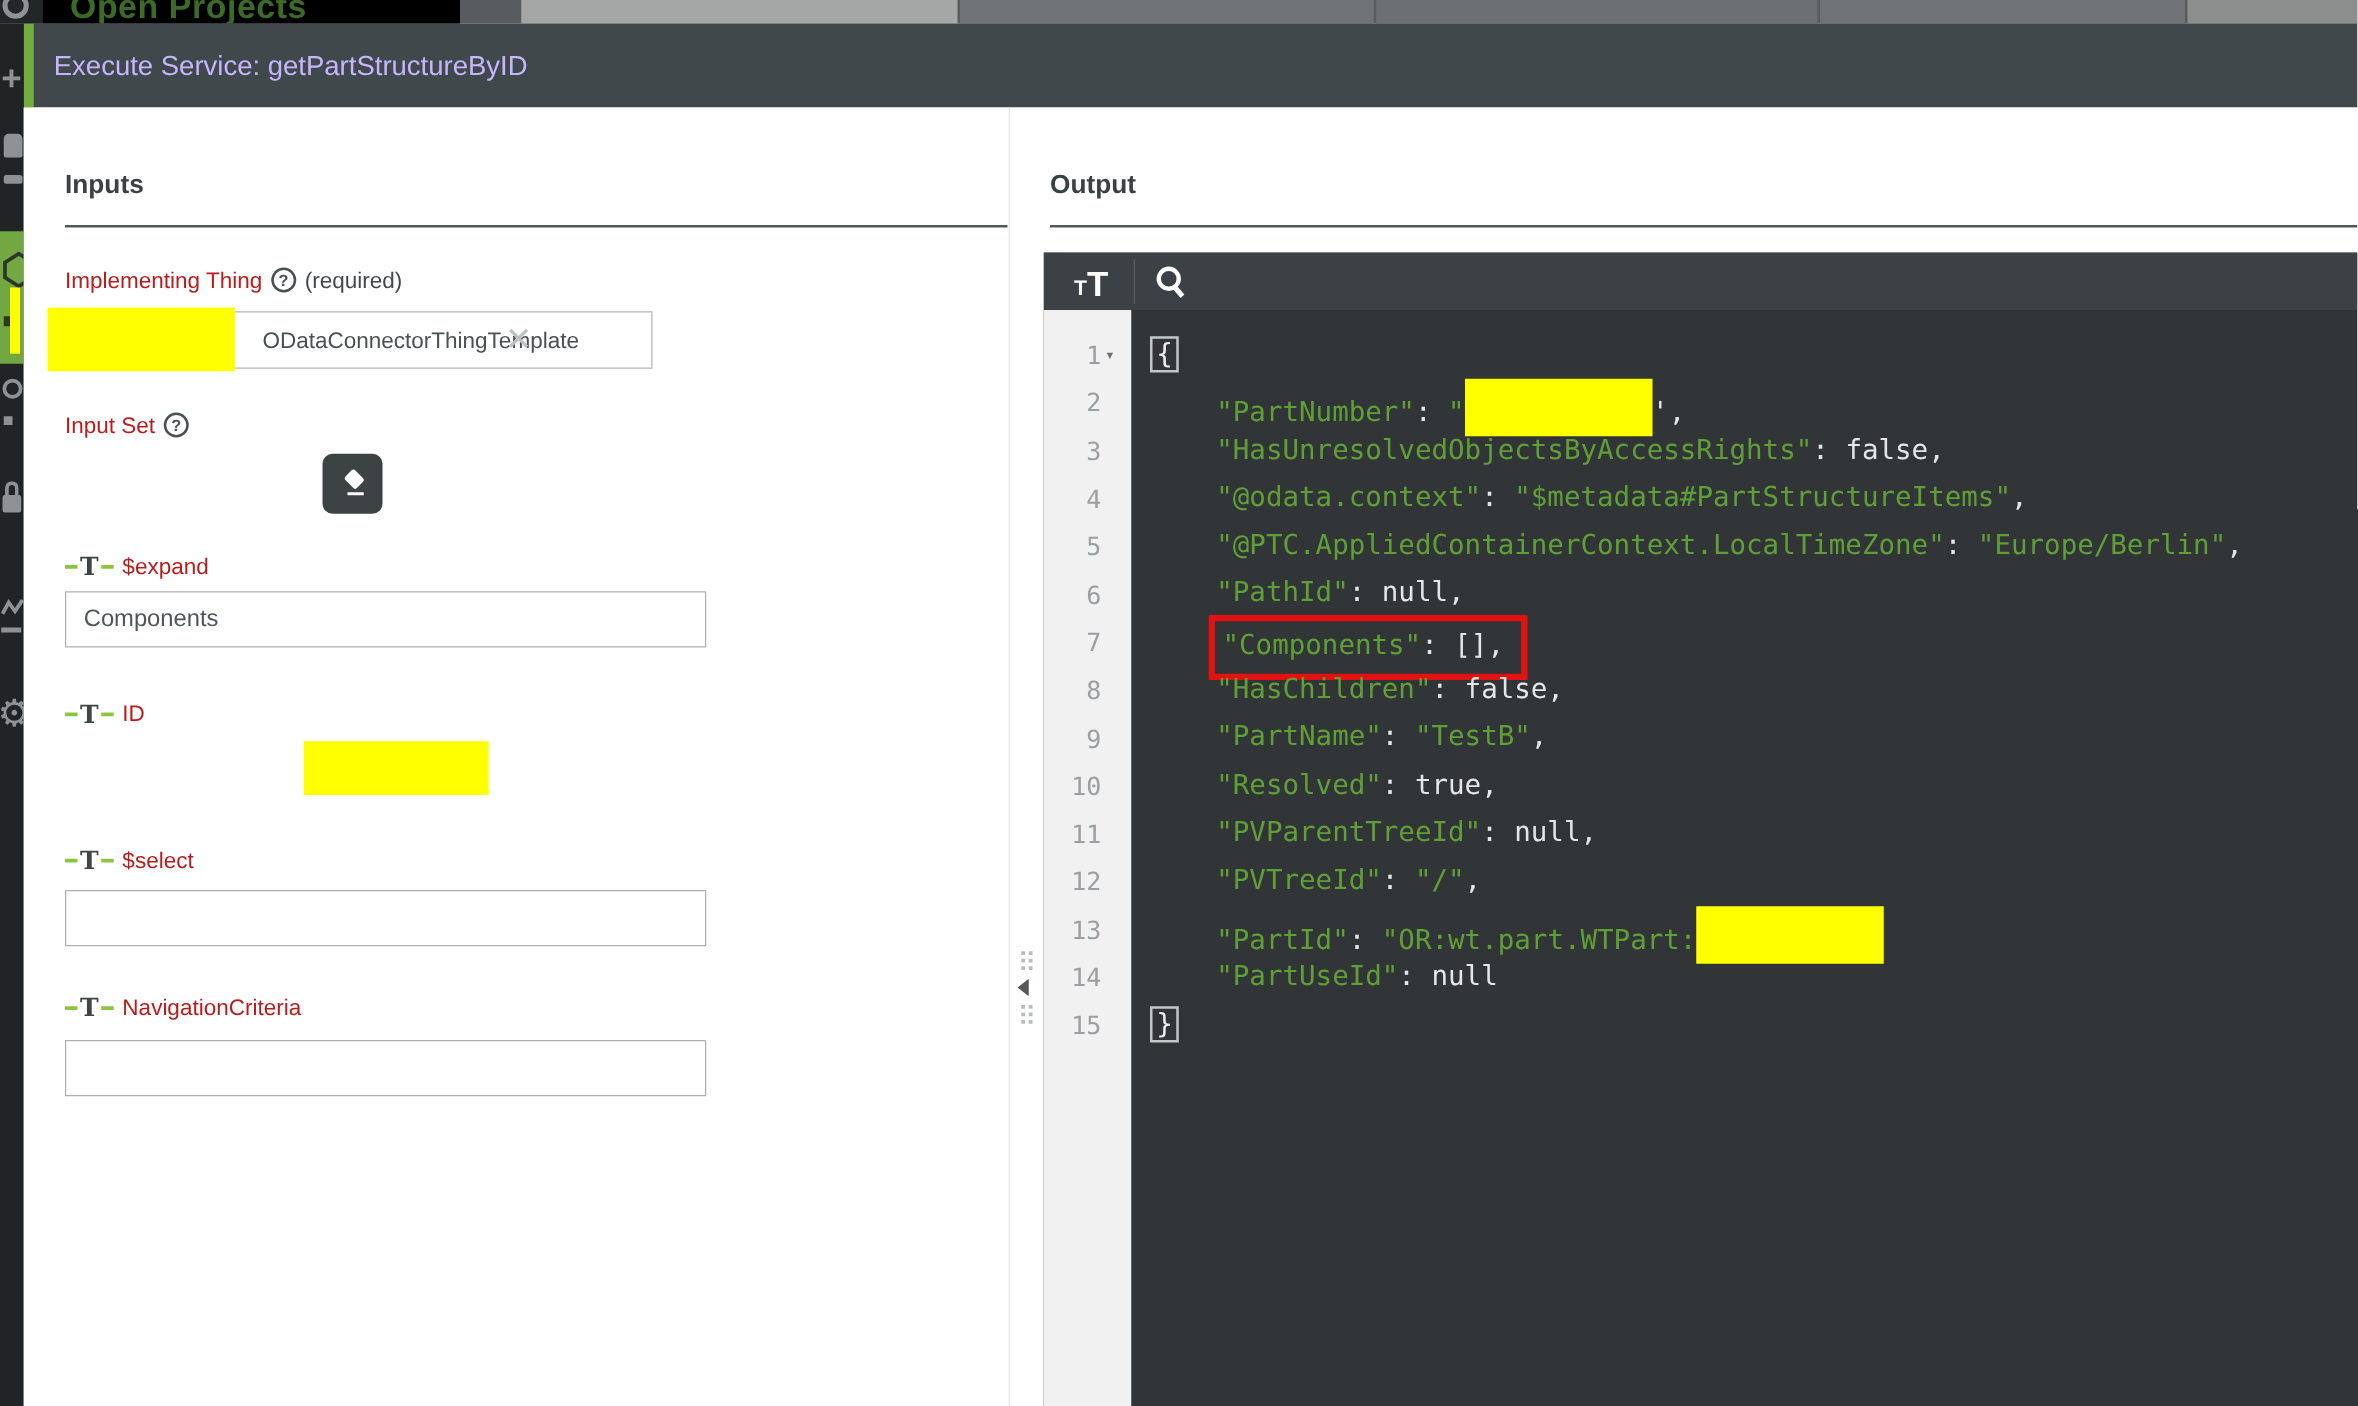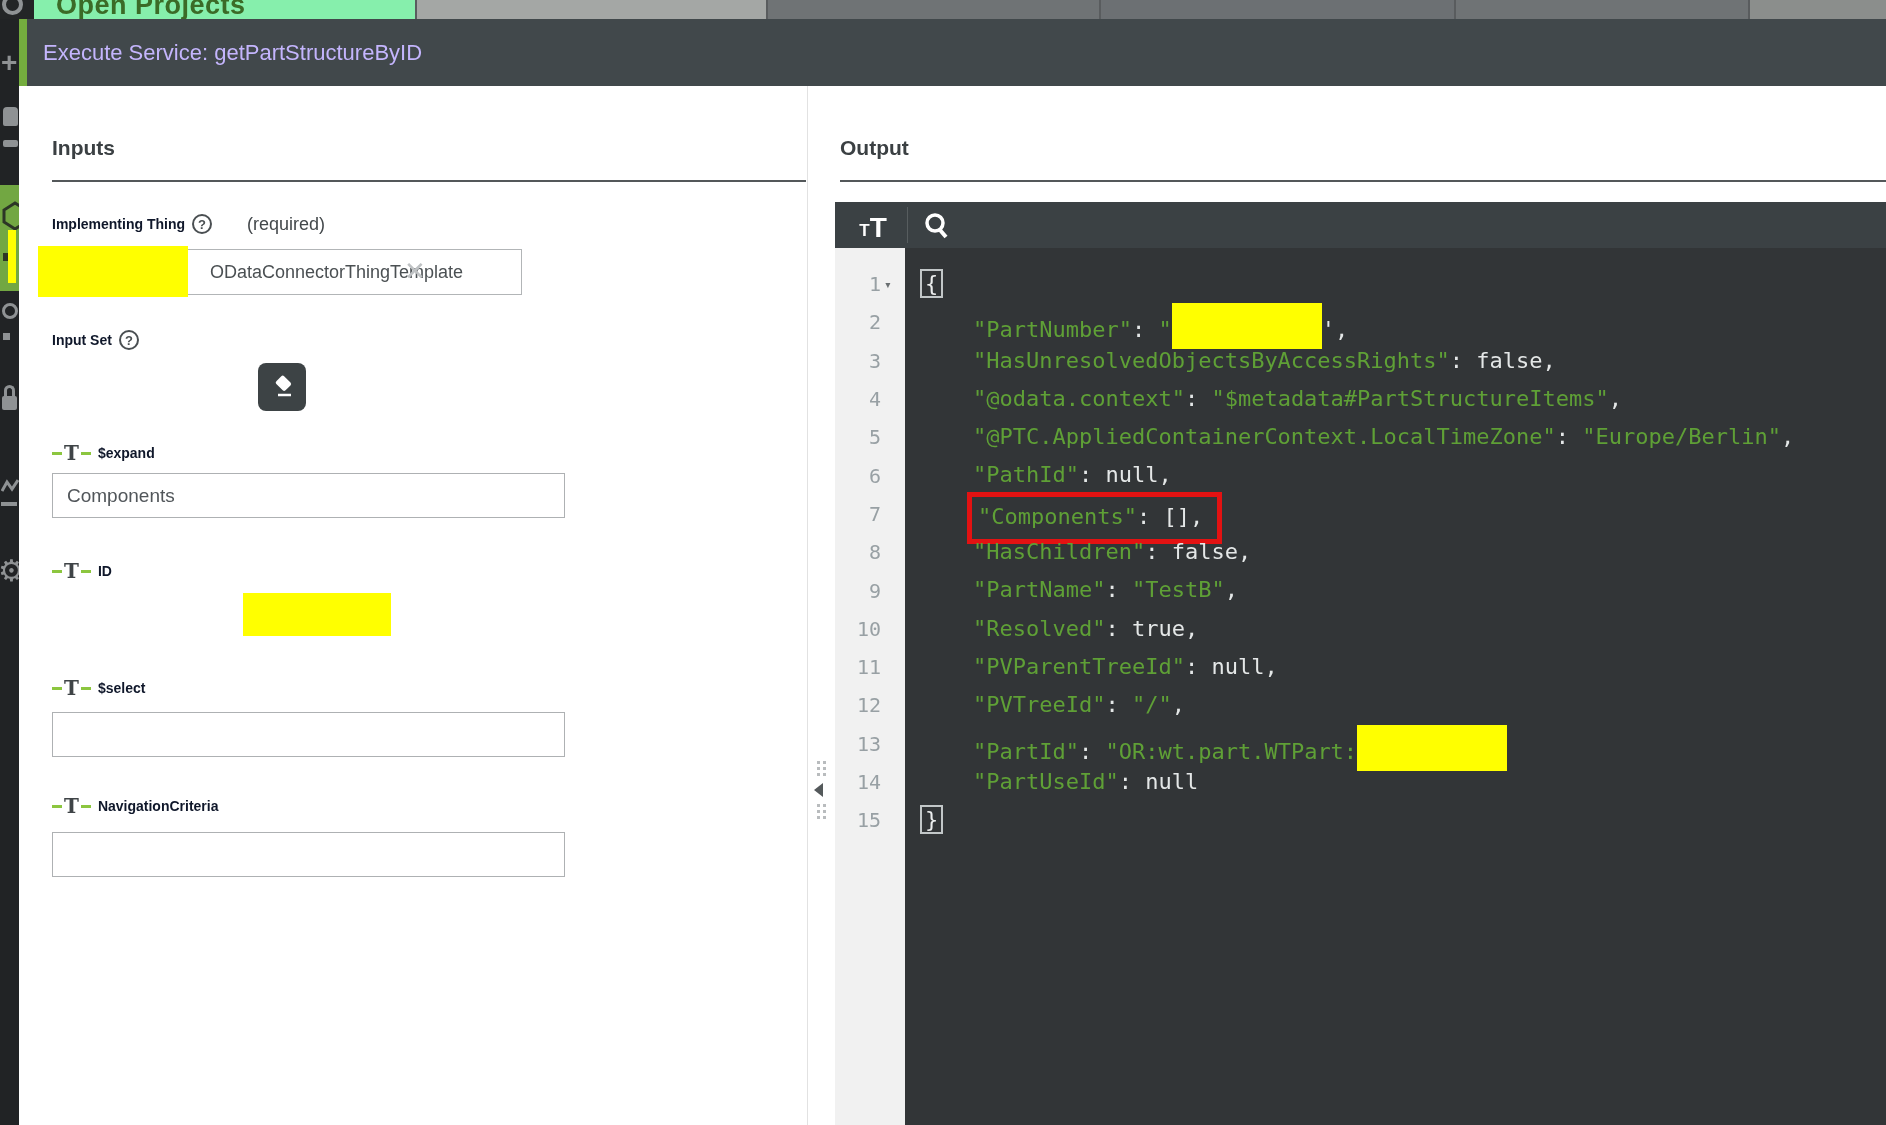--- a/index.html
+++ b/index.html
@@ -4,21 +4,21 @@
 <style>
   * { margin:0; padding:0; box-sizing:border-box; }
   html,body { width:1886px; height:1125px; overflow:hidden; }
   body { position:relative; background:#fff; font-family:"Liberation Sans", sans-serif; }
 
   
   .tabstrip { position:absolute; left:0; top:0; width:1886px; height:19px; background:#595c5e; overflow:hidden; }
   .tab-seg { position:absolute; top:0; height:19px; }
   .seg-corner { left:0; width:34px; background:#232526; }
   .corner-ring { position:absolute; left:2px; top:-6px; width:21px; height:21px; border:4px solid #8f9294; border-radius:50%; }
-  .seg-active { left:34px; width:381px; background:#86efac; overflow:hidden; }
+  .seg-active { left:34px; width:334px; background:#000000; overflow:hidden; }
   .seg-active .tab-label { position:absolute; left:22px; top:-10px; font-size:27px; font-weight:bold; color:#3b6b27; letter-spacing:.5px; white-space:nowrap; }
   .seg-2 { left:417px; width:349px; background:#a4a7a5; }
   .seg-t1 { left:768px; width:331px; background:#6f7375; }
   .seg-t2 { left:1101px; width:353px; background:#6c7073; }
   .seg-t3 { left:1456px; width:292px; background:#6f7375; }
   .seg-right { left:1750px; width:136px; background:#8b8e8c; }
 
   
   .header { position:absolute; left:0; top:19px; width:1886px; height:67px; background:#41484b; }
   .header .green-bar { position:absolute; left:19px; top:0; width:8px; height:67px; background:#74ad3e; }
@@ -42,22 +42,22 @@
   .sb-gear { left:-2px; top:534px; color:#8f9294; font-size:30px; }
   .sb-redact { left:8px; top:211px; width:8px; height:53px; background:#ffff00; }
 
   
   .leftpanel { position:absolute; left:19px; top:86px; width:789px; height:1039px; background:#fff; border-right:1px solid #e2e2e2; }
   .panel-title { position:absolute; left:33px; top:50px; font-size:21px; font-weight:bold; color:#3b4043; }
   .panel-hr { position:absolute; height:2px; background:#54585a; }
   .lp-hr { left:33px; top:94px; width:754px; }
 
   .lbl-row { position:absolute; left:33px; display:flex; align-items:center; gap:7px; height:24px; }
-  .lbl { font-size:14px; font-weight:bold; color:#0f172a; white-space:nowrap; }
-  .req { font-size:18px; color:#43484b;margin-left:28px; }
+  .lbl { font-size:18px; font-weight:normal; color:#b91c1c; white-space:nowrap; }
+  .req { font-size:18px; color:#43484b; }
   .help { width:20px; height:20px; border:2px solid #4a4f52; border-radius:50%; color:#4a4f52; font-size:13px; font-weight:bold; display:flex; align-items:center; justify-content:center; }
   .ticon { display:flex; align-items:center; gap:2px; }
   .ticon .dash { width:10px; height:3px; background:#8cc63f; }
   .ticon .tg { font-family:"DejaVu Serif", serif; font-weight:bold; font-size:20px; color:#3f4447; line-height:18px; }
 
   .tfield { position:absolute; left:33px; width:513px; height:45px; background:#fff; border:1px solid #aeb1b3; font-size:19px; color:#51565a; padding:0 14px; font-family:"Liberation Sans", sans-serif; }
 
   .impl-wrap { position:absolute; left:33px; top:163px; width:470px; height:46px; }
   .impl-field { position:absolute; left:0; top:0; width:470px; height:46px; border:1px solid #b2b5b7; background:#fff; font-size:18px; color:#4b5053; padding:0 40px 0 157px; font-family:"Liberation Sans", sans-serif; }
   .clear-x { position:absolute; left:352px; top:7px; font-size:26px; color:#bfc2c4; cursor:pointer; }

